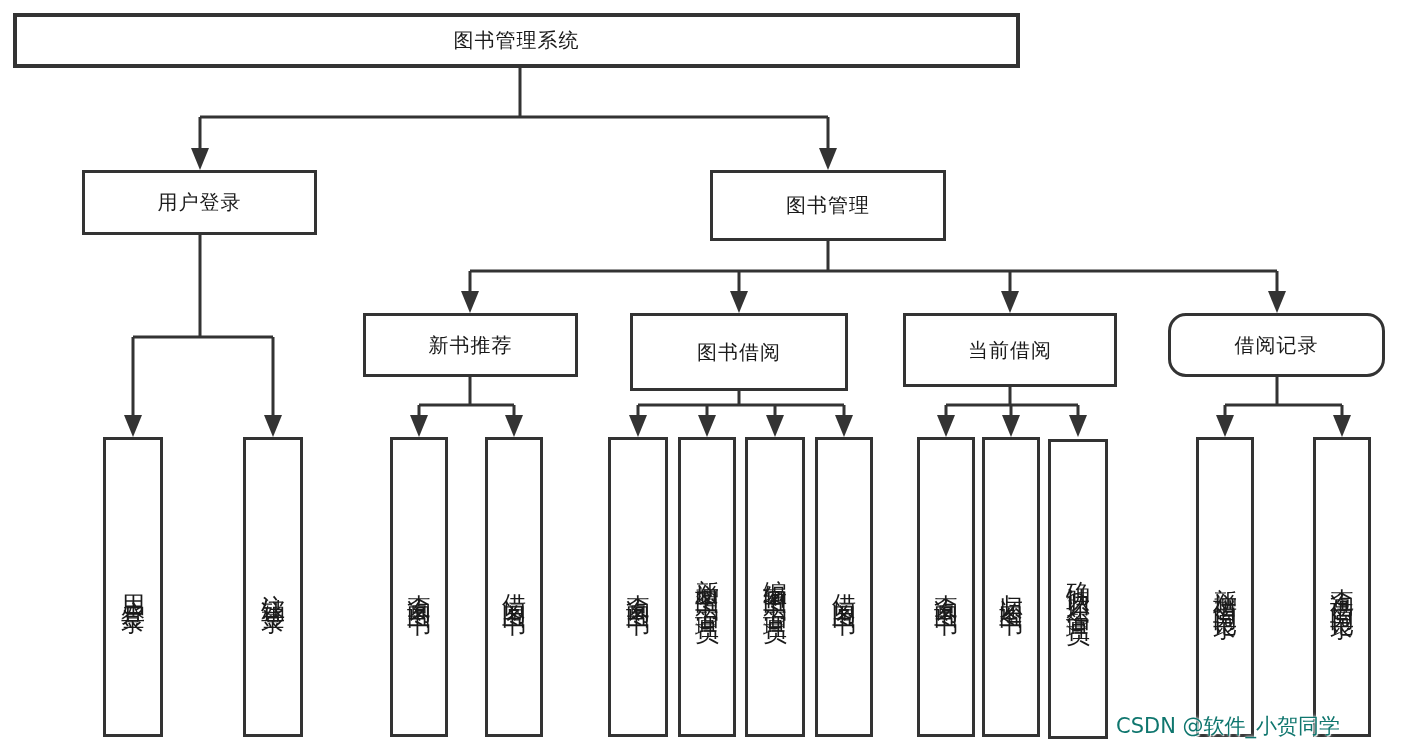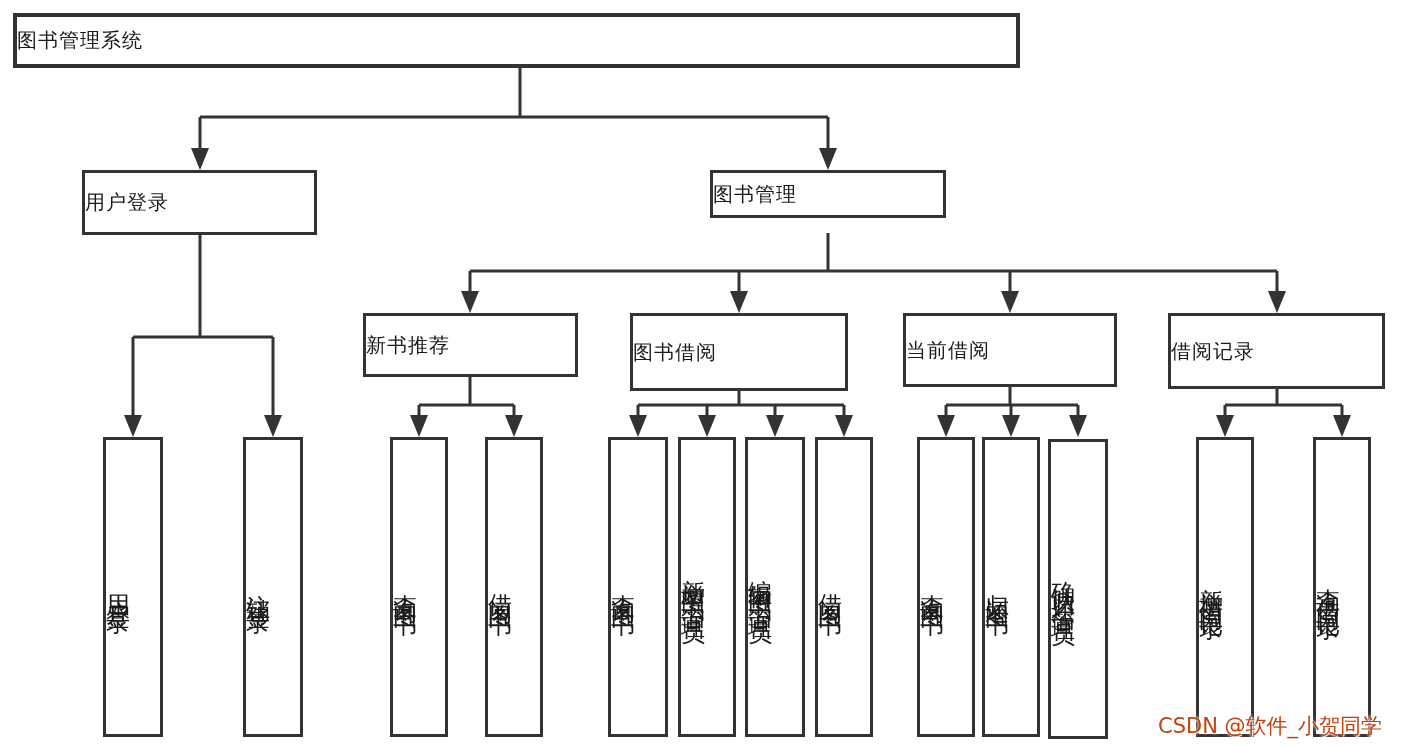--- a/index.html
+++ b/index.html
@@ -3,32 +3,32 @@
 <meta charset="utf-8">
 <style>
   html,body{margin:0;padding:0;background:#ffffff;}
   .canvas{
     position:relative;width:1405px;height:747px;background:#ffffff;
     font-family:"DejaVu Sans","Liberation Sans",sans-serif;color:#1a1a1a;overflow:hidden;
   }
   svg.connectors{position:absolute;left:0;top:0;width:1405px;height:747px;}
   .node{
     position:absolute;border:3px solid #333333;background:#ffffff;
-    display:flex;align-items:center;box-sizing:border-box;z-index:2;
+    display:flex;align-items:center;justify-content:center;box-sizing:border-box;z-index:2;
   }
   .node.root{border-width:4px;}
   .hlabel{font-size:20px;letter-spacing:1px;white-space:nowrap;}
   .leaf{padding:4px 0;}
   .vlabel{
     writing-mode:vertical-rl;text-orientation:mixed;
     font-size:24px;line-height:1;letter-spacing:6px;white-space:nowrap;
   }
   .watermark{
-    position:absolute;left:1158px;top:712px;z-index:5;
-    font-size:21px;color:#c2410c;white-space:nowrap;
+    position:absolute;left:1116px;top:712px;z-index:5;
+    font-size:21px;color:#0f766e;white-space:nowrap;
     text-shadow:0 0 2px #ffffff,0 0 4px #ffffff,1px 1px 1px #ffffff;
   }
 </style>
 </head>
 <body>
 
 <div class="canvas">
 
   <svg class="connectors" viewBox="0 0 1405 747" xmlns="http://www.w3.org/2000/svg">
     <g stroke="#333333" stroke-width="3" fill="none">
@@ -70,34 +70,34 @@
     </g>
   </svg>
 
   <div class="node root" style="left:13px;top:13px;width:1007px;height:55px;">
     <span class="hlabel">图书管理系统</span>
   </div>
 
   <div class="node" style="left:82px;top:170px;width:235px;height:65px;">
     <span class="hlabel">用户登录</span>
   </div>
-  <div class="node" style="left:710px;top:170px;width:236px;height:48px;">
+  <div class="node" style="left:710px;top:170px;width:236px;height:71px;">
     <span class="hlabel">图书管理</span>
   </div>
 
   <div class="node" style="left:363px;top:313px;width:215px;height:64px;">
     <span class="hlabel">新书推荐</span>
   </div>
   <div class="node" style="left:630px;top:313px;width:218px;height:78px;">
     <span class="hlabel">图书借阅</span>
   </div>
   <div class="node" style="left:903px;top:313px;width:214px;height:74px;">
     <span class="hlabel">当前借阅</span>
   </div>
-  <div class="node" style="left:1168px;top:313px;width:217px;height:76px;">
+  <div class="node" style="left:1168px;top:313px;width:217px;height:64px;border-radius:18px;">
     <span class="hlabel">借阅记录</span>
   </div>
 
   <div class="node leaf" style="left:103px;top:437px;width:60px;height:300px;">
     <span class="vlabel">用户登录</span>
   </div>
   <div class="node leaf" style="left:243px;top:437px;width:60px;height:300px;">
     <span class="vlabel">注销登录</span>
   </div>
 

